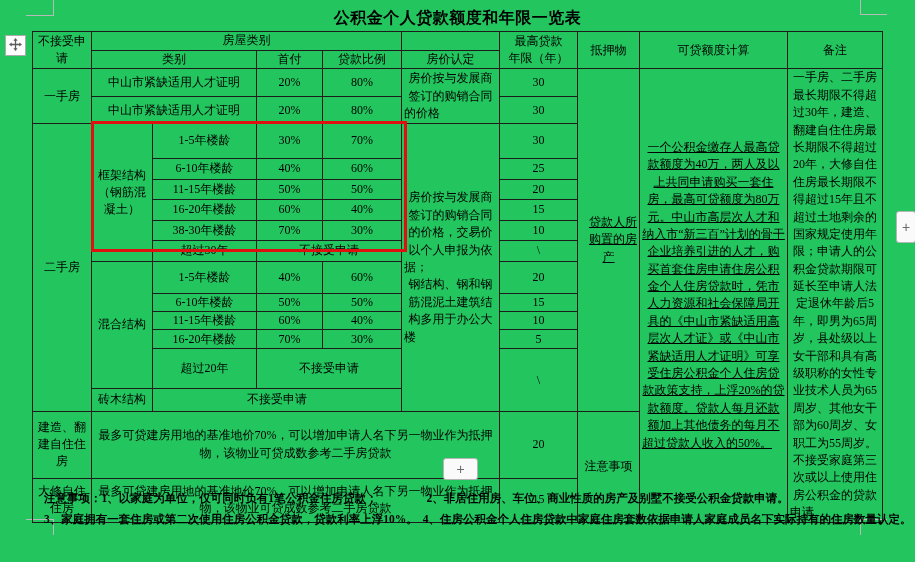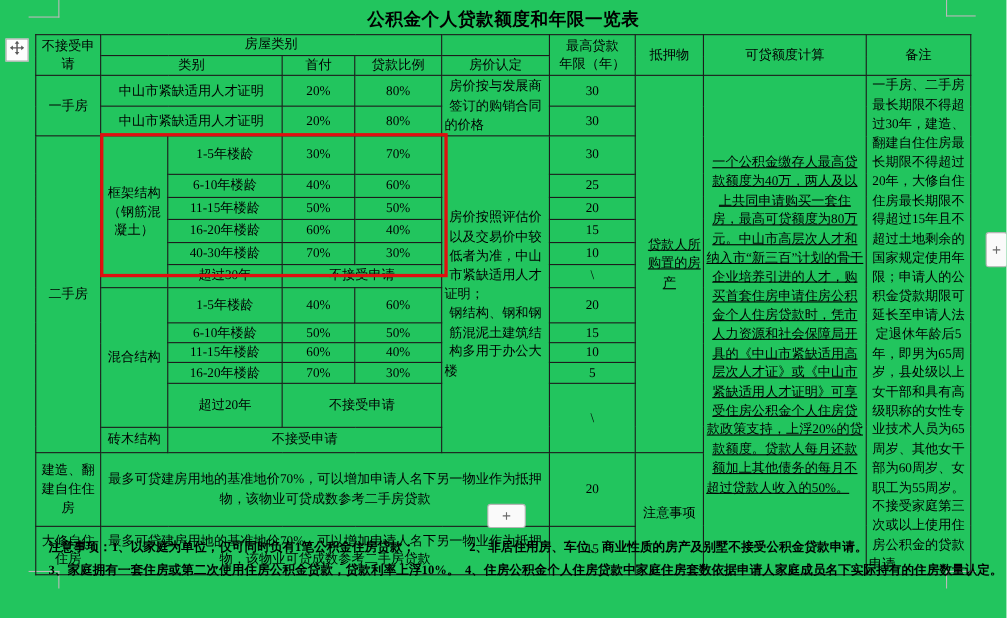--- a/index.html
+++ b/index.html
@@ -107,21 +107,21 @@
         <td>30</td>
       </tr>
 
       <tr style="height:21px">
         <td rowspan="12">二手房</td>
         <td rowspan="6">框架结构（钢筋混凝土）</td>
         <td>1-5年楼龄</td>
         <td>30%</td>
         <td>70%</td>
         <td rowspan="12" class="just">
-          <div>房价按照评估价以及交易价中较低者为准，中山市紧缺适用人才证明；</div>
+          <div>房价按与发展商签订的购销合同的价格，交易价以个人申报为依据；</div>
           <div>钢结构、钢和钢筋混泥土建筑结构多用于办公大楼</div>
         </td>
         <td>30</td>
       </tr>
       <tr style="height:21px">
         <td>6-10年楼龄</td>
         <td>40%</td>
         <td>60%</td>
         <td>25</td>
       </tr>
@@ -131,21 +131,21 @@
         <td>50%</td>
         <td>20</td>
       </tr>
       <tr style="height:21px">
         <td>16-20年楼龄</td>
         <td>60%</td>
         <td>40%</td>
         <td>15</td>
       </tr>
       <tr style="height:20px">
-        <td>40-30年楼龄</td>
+        <td>38-30年楼龄</td>
         <td>70%</td>
         <td>30%</td>
         <td>10</td>
       </tr>
       <tr style="height:21px">
         <td>超过30年</td>
         <td colspan="2">不接受申请</td>
         <td>\</td>
       </tr>
 

